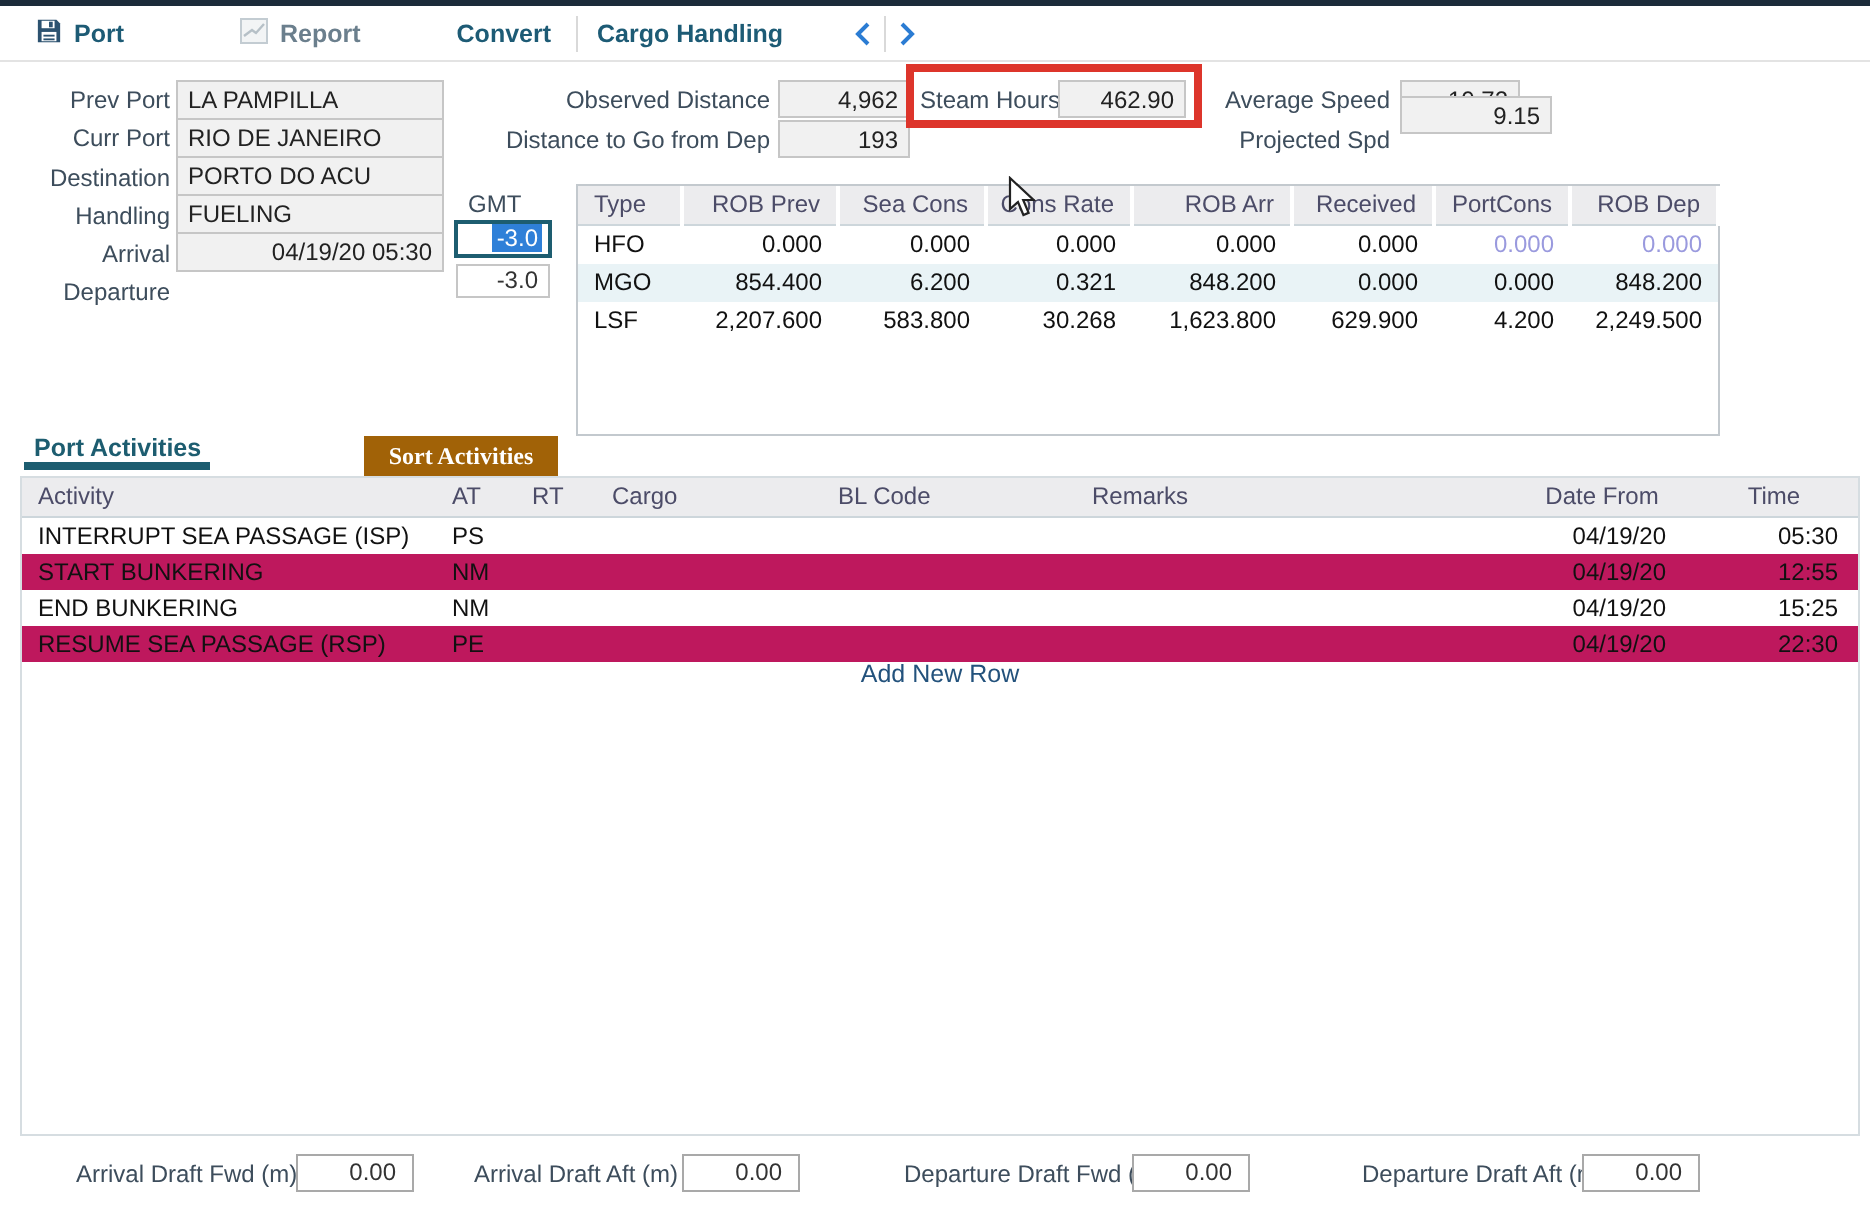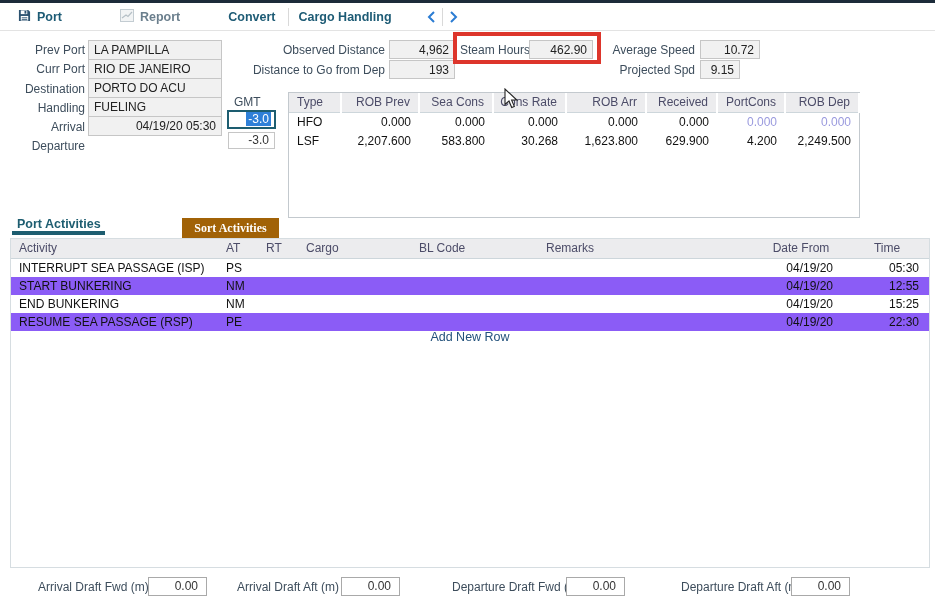--- a/index.html
+++ b/index.html
@@ -73,21 +73,21 @@
     background:#ececee; color:#4c4c68; font-weight:normal; font-size:12px;
     text-align:left; padding:2px 6px 3px 8px; border-bottom:1px solid #cdd6db;
     height:17px; white-space:nowrap; overflow:hidden;margin-left:16px;
   }
   .act-table th.ctr { text-align:center; }
   .act-table td {
     padding:2px 6px 2px 8px; height:18px; color:#111; white-space:nowrap; overflow:hidden;
     font-size:12px;
   }
   .act-table td.rt { text-align:right; padding-right:10px; }
-  .act-table tr.alt td { background:#8b5cf6; }
+  .act-table tr.alt td { background:#be185d; }
   .add-row { position:absolute; width:920px; left:10px; top:330px; text-align:center;
     color:#23527c; font-size:12.5px; cursor:default; }
 
   
   .draft-lbl { position:absolute; color:#3d4d5c; white-space:nowrap; }
   .draft-field {
     position:absolute; background:#fff; border:1px solid #a9a9a9; height:19px;
     line-height:17px; text-align:right; padding:0 8px;
   }
   .cursor { position:absolute; z-index:50; }
@@ -173,21 +173,21 @@
   <div class="field rt" style="left:389px;top:60px;width:66px;height:19px">193</div>
 
   <div class="redbox" style="left:453px;top:32px;width:148px;height:32px"></div>
   <div class="lbl" style="left:460px;top:43px;width:66px;text-align:left">Steam Hours</div>
   <div class="field rt" style="left:529px;top:40px;width:64px;height:19px">462.90</div>
 
   <div class="lbl" style="left:565px;top:43px;width:130px">Average Speed</div>
   <div class="field rt" style="left:700px;top:40px;width:60px;height:19px">10.72</div>
 
   <div class="lbl" style="left:565px;top:63px;width:130px">Projected Spd</div>
-  <div class="field rt" style="left:700px;top:60px;width:40px;height:19px">9.15</div>
+  <div class="field rt" style="left:700px;top:48px;width:76px;height:19px">9.15</div>
 
   <div class="fuel-wrap">
     <table class="fuel-table">
       <colgroup>
         <col style="width:52px">
           <col style="width:78px">
           <col style="width:74px">
           <col style="width:73px">
         <col style="width:80px">
           <col style="width:71px">
@@ -208,20 +208,30 @@
       <tr>
         <td class="tl">HFO</td>
         <td>0.000</td>
         <td>0.000</td>
         <td>0.000</td>
         <td>0.000</td>
         <td>0.000</td>
         <td class="muted">0.000</td>
         <td class="muted">0.000</td>
       </tr>
+      <tr class="alt">
+        <td class="tl">MGO</td>
+        <td>854.400</td>
+        <td>6.200</td>
+        <td>0.321</td>
+        <td>848.200</td>
+        <td>0.000</td>
+        <td>0.000</td>
+        <td>848.200</td>
+      </tr>
       <tr>
         <td class="tl">LSF</td>
         <td>2,207.600</td>
         <td>583.800</td>
         <td>30.268</td>
         <td>1,623.800</td>
         <td>629.900</td>
         <td>4.200</td>
         <td>2,249.500</td>
       </tr>

